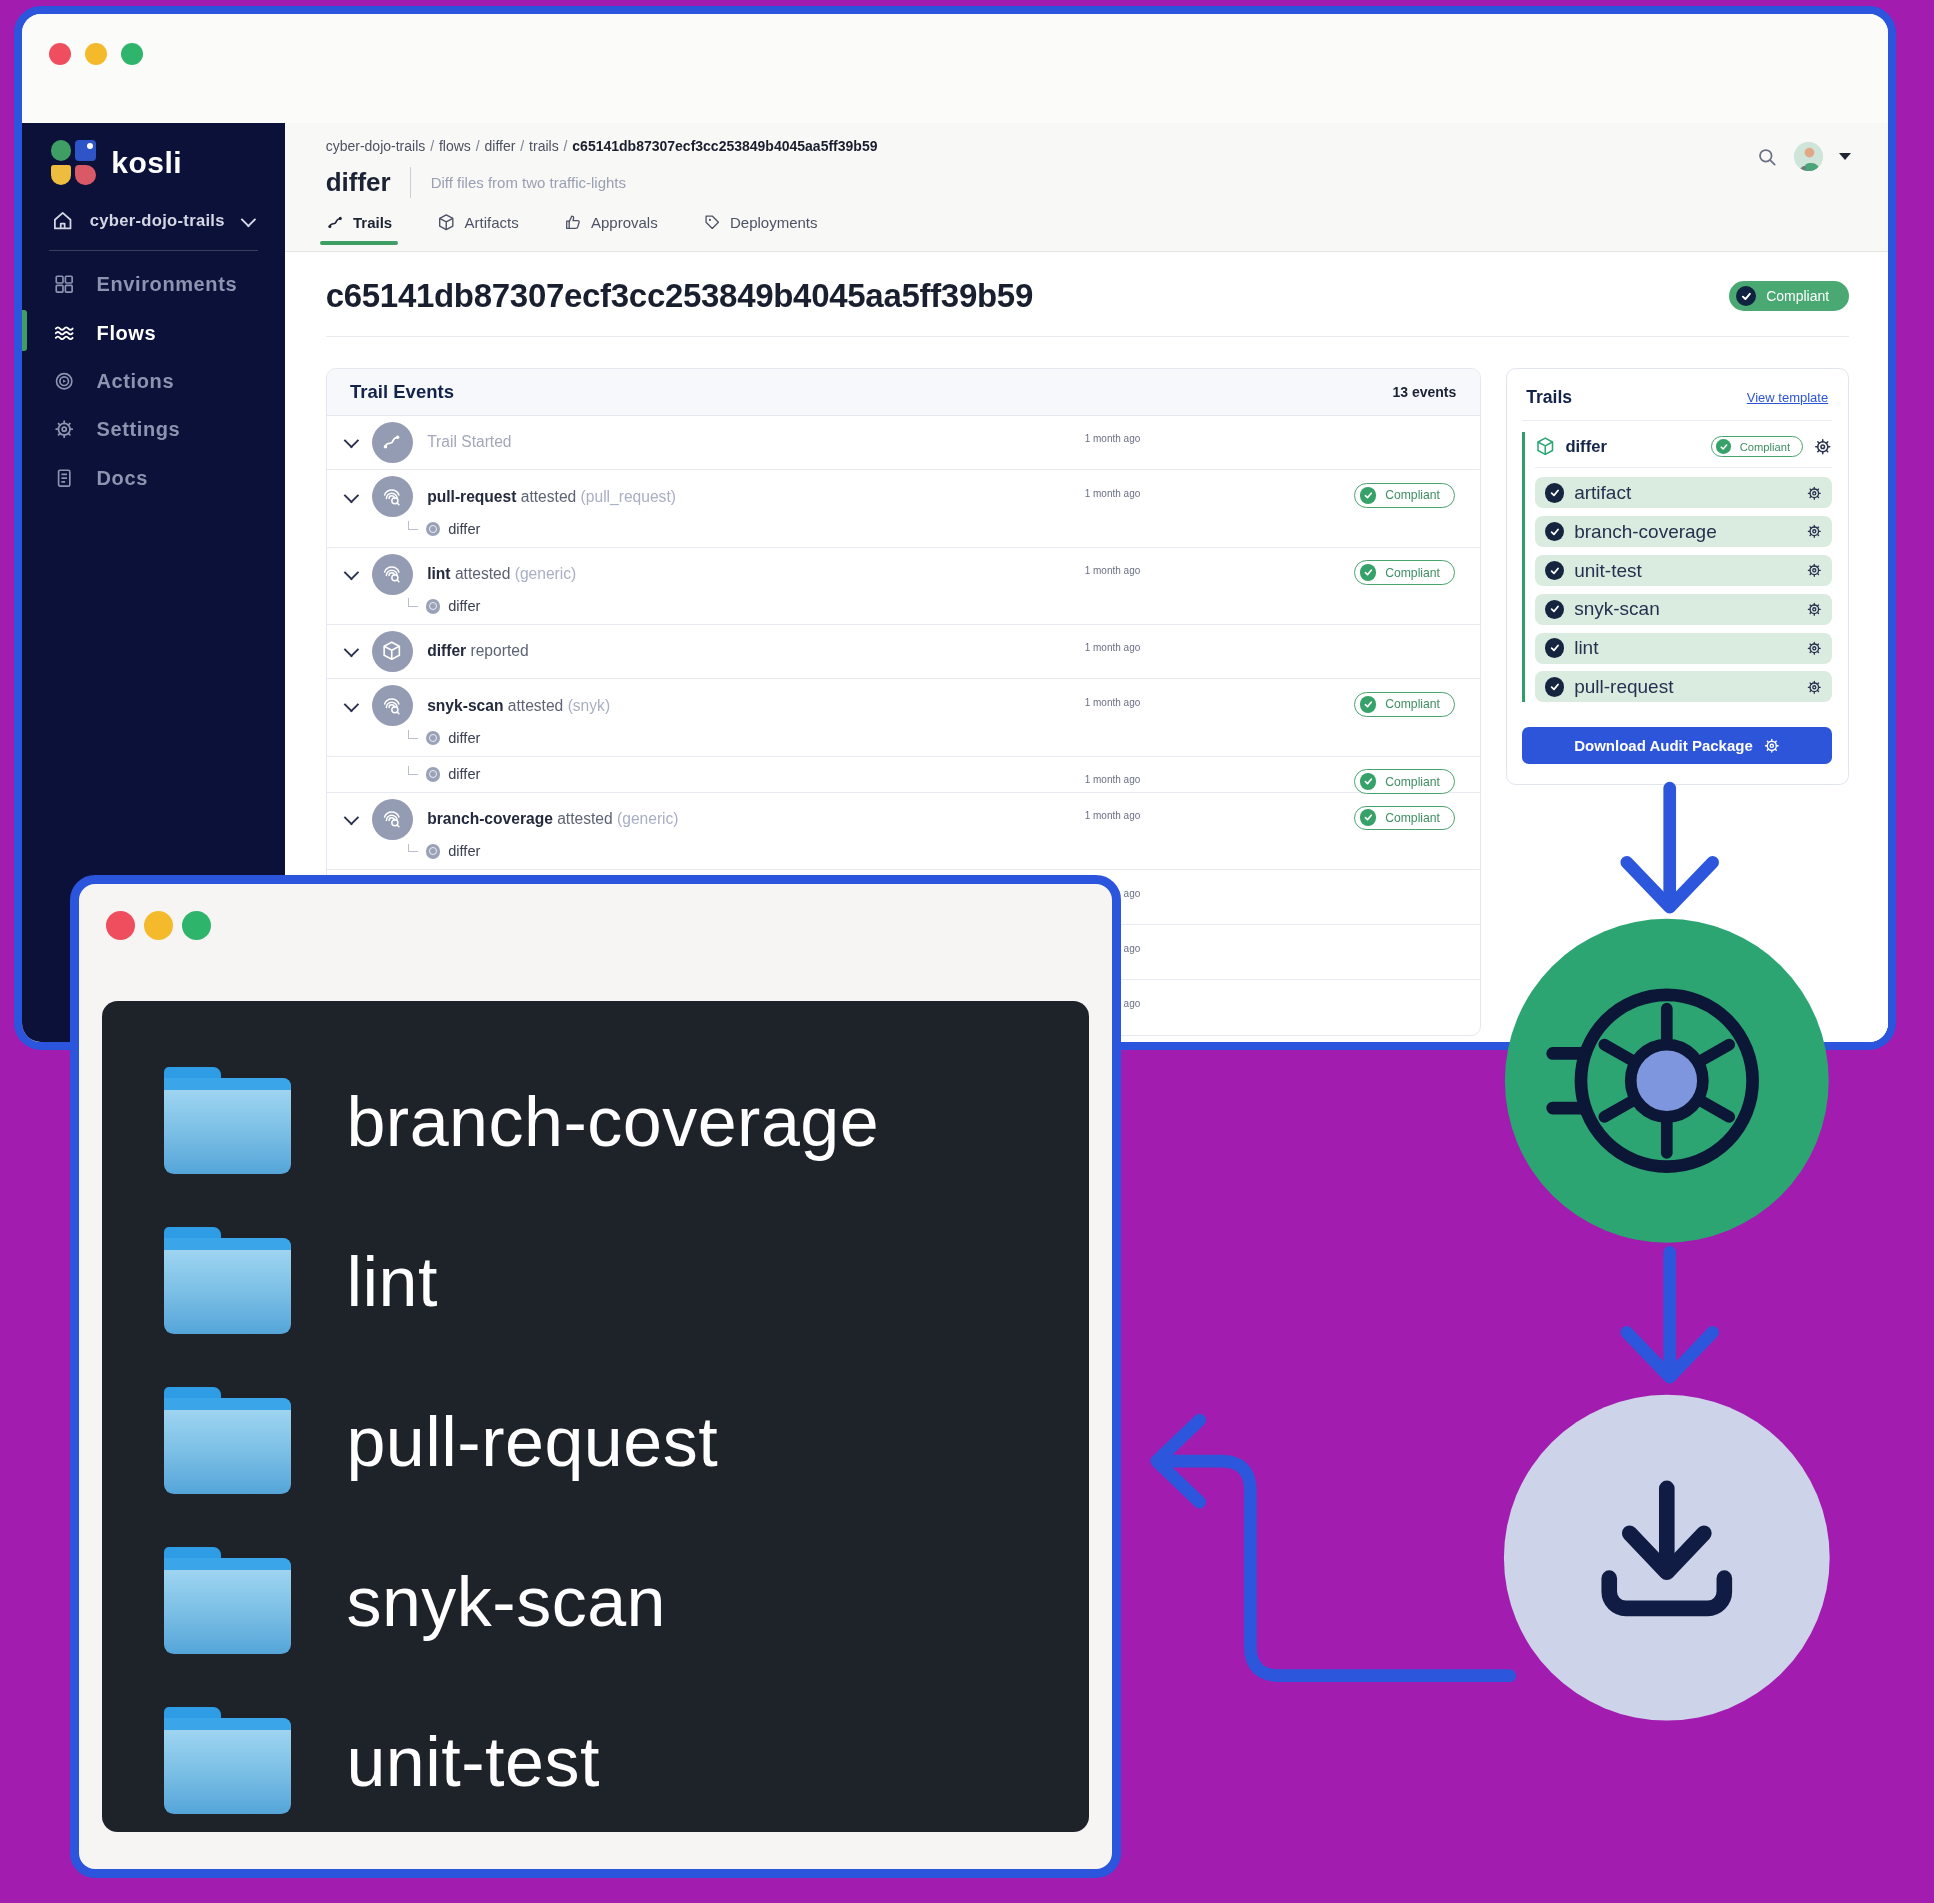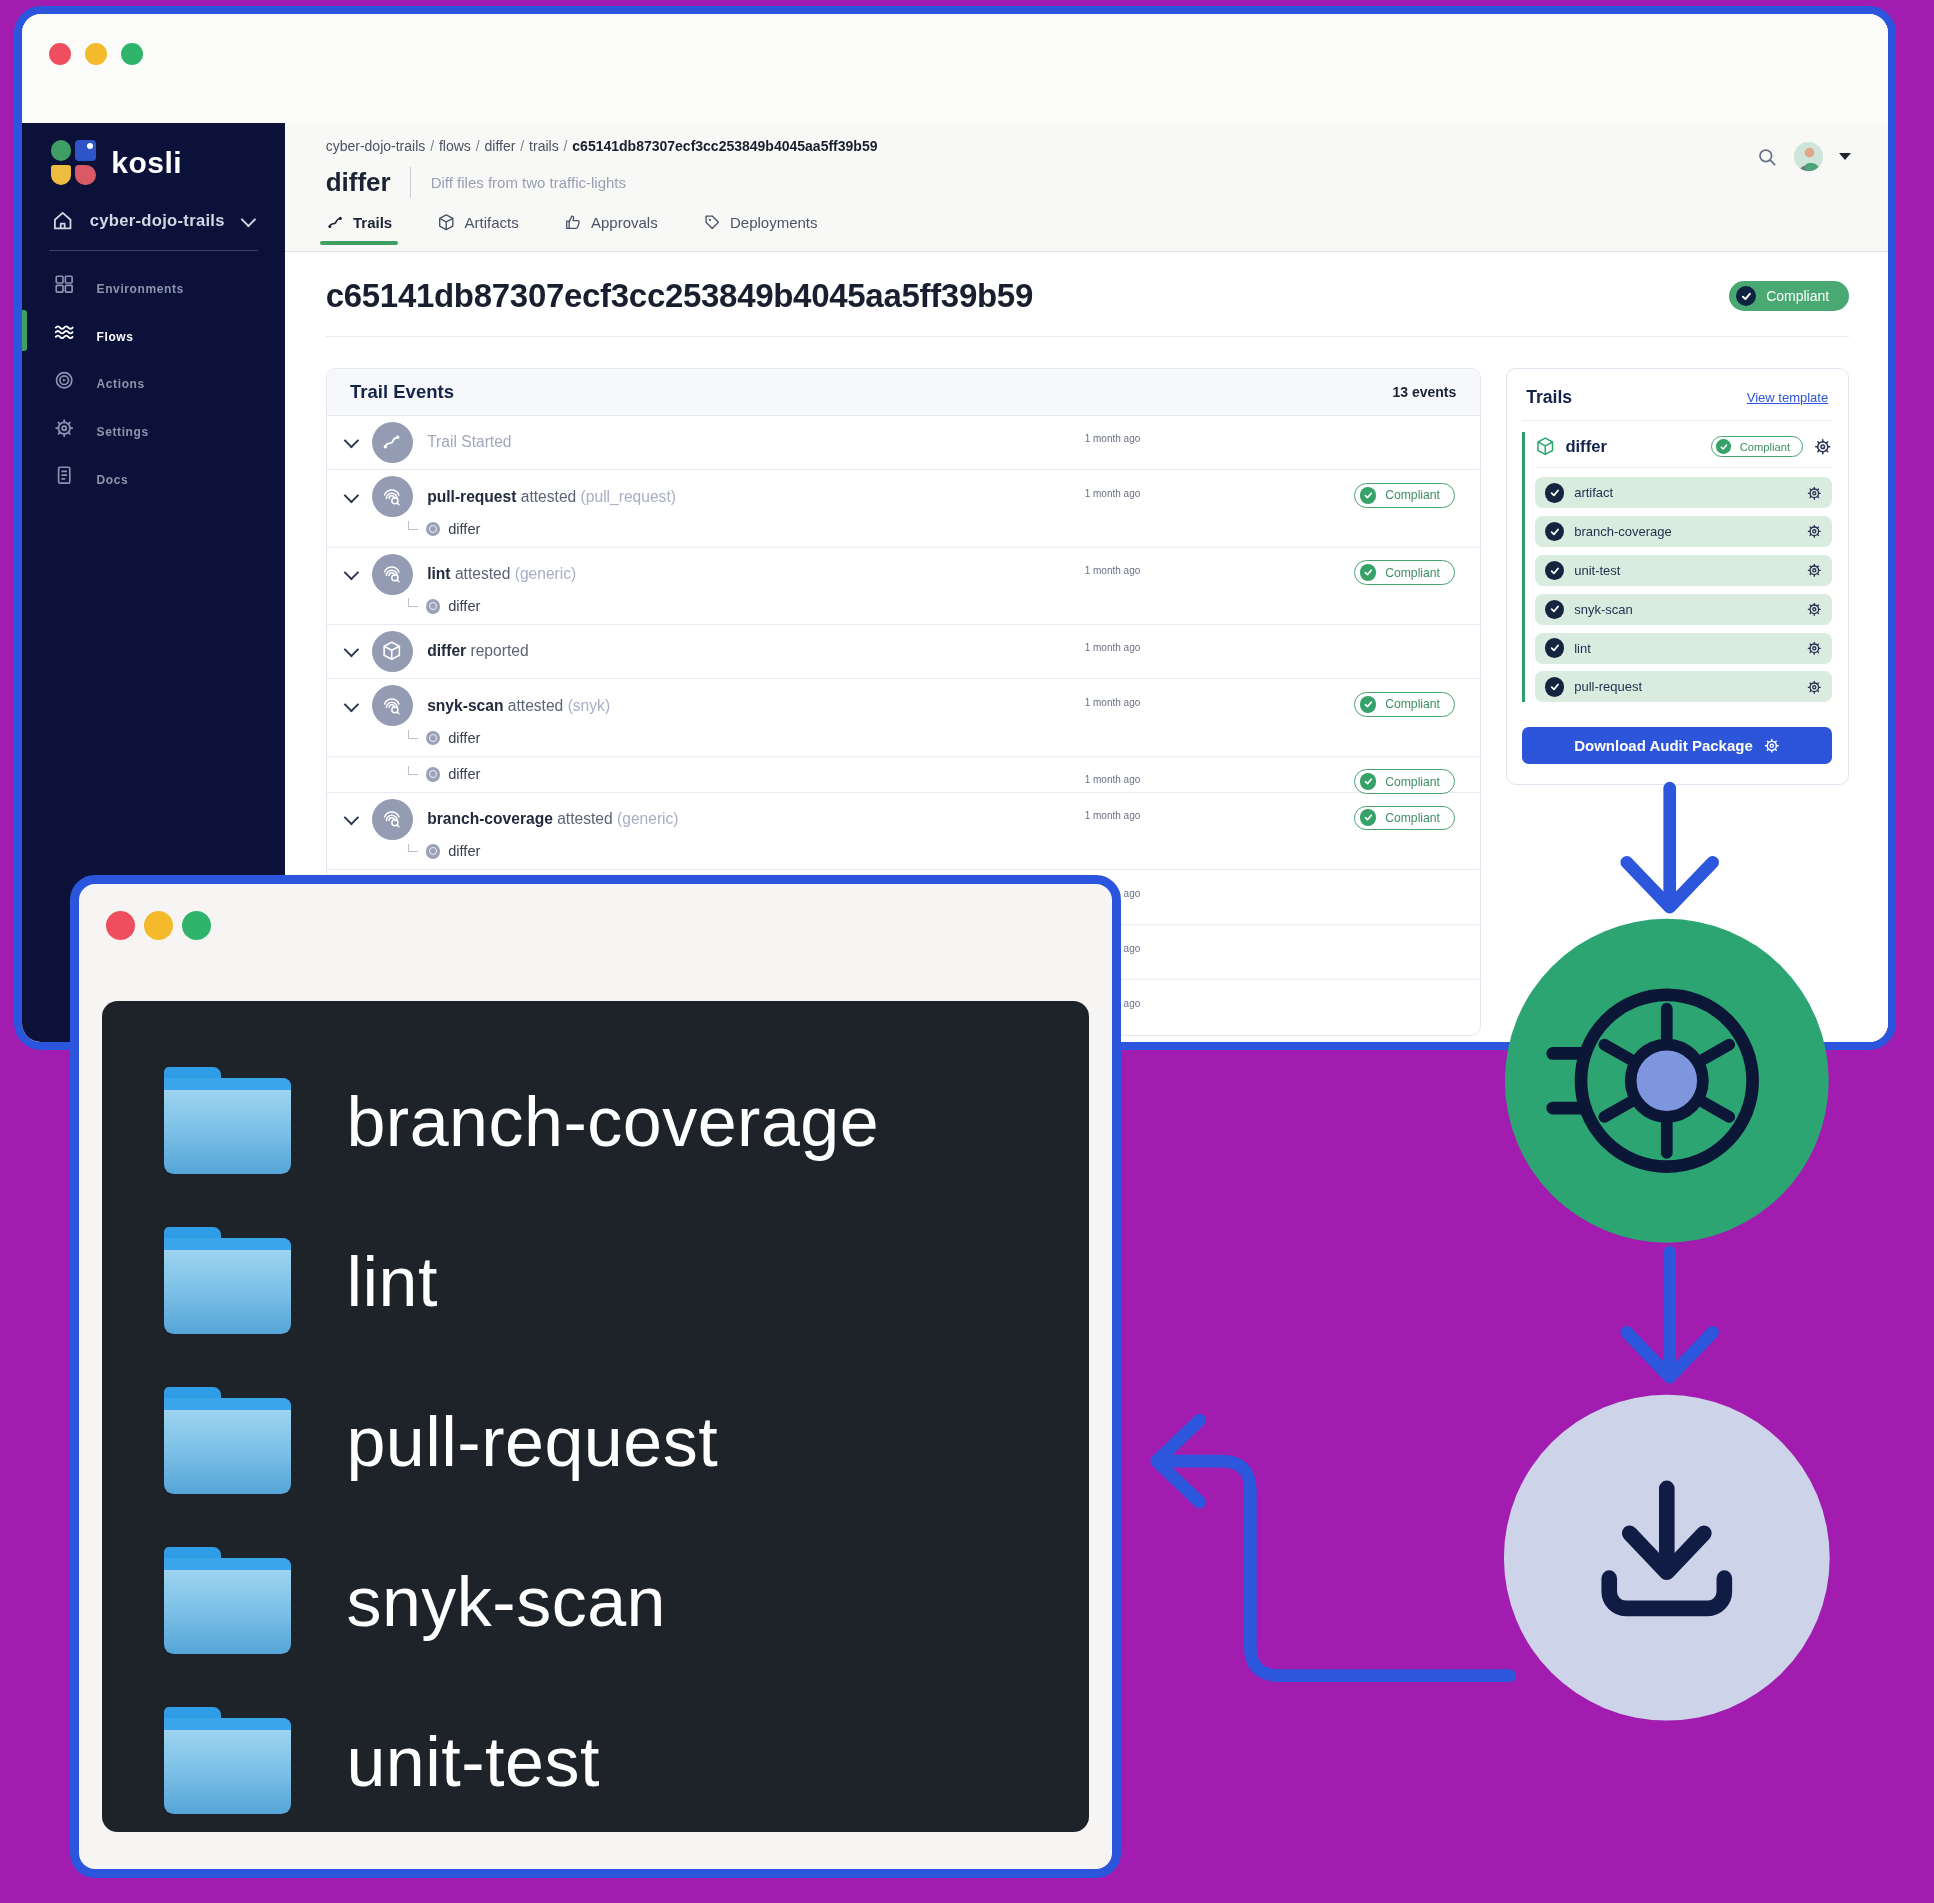--- a/index.html
+++ b/index.html
@@ -21,21 +21,21 @@
   .lg-a{background:#3f9e63;border-radius:50%;}
   .lg-b{background:#2d55c8;border-radius:3.9px;position:relative;}
   .lg-b::after{content:"";position:absolute;right:2.9px;top:2.9px;width:5.9px;height:5.9px;border-radius:50%;background:#fff;}
   .lg-c{background:#eebc3f;border-radius:2.9px 2.9px 10.7px 10.7px;}
   .lg-d{background:#d95a66;border-radius:3.9px 50% 50% 50%;}
   .logo-text{color:#fff;font-size:30px;font-weight:bold;letter-spacing:0.5px;}
   .side-org{display:flex;align-items:center;gap:15.6px;padding:7.8px 21.5px 17.6px 29px;color:#d3d7e4;font-weight:bold;font-size:16.6px;letter-spacing:0.3px;}
   .side-org .lbl{flex:1;}
   .chev{width:8.8px;height:8.8px;border-right:2px solid currentColor;border-bottom:2px solid currentColor;transform:rotate(45deg);display:inline-block;}
   .side-div{border-top:1px solid #39405f;margin:0 27px 9.8px 27px;}
-  .side-item{display:flex;align-items:flex-end;gap:21.5px;padding:12.7px 0 12.7px 31px;color:#8d94b0;font-weight:bold;font-size:12px;letter-spacing:0.6px;cursor:pointer;}
+  .side-item{display:flex;align-items:flex-start;gap:21.5px;padding:12.7px 0 12.7px 31px;color:#8d94b0;font-weight:bold;font-size:20px;letter-spacing:0.6px;cursor:pointer;}
   .side-item.active{color:#ffffff;}
   .side-item svg{flex-shrink:0;}
   .flows-indicator{position:absolute;left:0;top:296px;width:4.9px;height:41px;background:#3f9e63;border-radius:0 2.9px 2.9px 0;z-index:2;}
   
   .content{flex:1;display:flex;flex-direction:column;background:#fff;min-width:0;}
   .content-header{position:relative;background:#f8f8f6;border-bottom:1px solid #e3e3e1;padding:15.6px 0 0 41px;height:129px;box-sizing:border-box;}
   .breadcrumb{font-size:14px;color:#4c5263;}
   .breadcrumb .sep{color:#7b8193;padding:0 4.9px;}
   .crumb-current{font-weight:bold;color:#191f2e;}
   .header-tools{position:absolute;right:37px;top:19.5px;display:flex;align-items:center;gap:15.6px;}
@@ -83,21 +83,21 @@
   
   .latest-card{width:343px;flex-shrink:0;border:1px solid #e0e4ee;border-radius:9.8px;background:#fff;padding:15.6px 15.6px 19.5px;box-sizing:border-box;}
   .latest-head{display:flex;justify-content:space-between;align-items:center;padding:2px 3.9px 11.7px 3.9px;border-bottom:1px solid #e8ebf3;}
   .latest-title{font-size:17.6px;font-weight:bold;color:#13234a;}
   .latest-link{font-size:13px;color:#2d55d8;text-decoration:underline;font-weight:500;cursor:pointer;}
   .latest-flowwrap{border-left:3.9px solid #2f9e68;padding-left:9.8px;margin-top:11.7px;}
   .flow-row{display:flex;align-items:center;gap:9.8px;padding:3.9px 0 9.8px 0;border-bottom:1px solid #e8ebf3;margin-bottom:9.8px;}
   .flow-name{font-size:16.6px;font-weight:bold;color:#13234a;flex:1;}
   .step{display:flex;align-items:center;gap:9.8px;background:#daecdf;border-radius:7.8px;height:31px;padding:0 9.8px;margin-bottom:7.8px;}
   .step .cc{width:19.5px;height:19.5px;border-radius:50%;background:#16253f;display:flex;align-items:center;justify-content:center;}
-  .step-label{flex:1;font-size:13px;color:#24324f;font-weight:500;}
+  .step-label{flex:1;font-size:19px;color:#24324f;font-weight:500;}
   .dl-btn{margin-top:25px;width:100%;height:37px;background:#2c55d9;border:none;border-radius:6.8px;color:#fff;
     font-weight:bold;font-size:15px;display:flex;align-items:center;justify-content:center;gap:9.8px;cursor:pointer;
     font-family:"Liberation Sans",sans-serif;}
   
   .flow-overlay{position:absolute;left:0;top:0;z-index:5;pointer-events:none;}
   
   .file-window{position:absolute;left:70px;top:875px;width:1051px;height:1003px;background:#f6f5f3;
     border:9.8px solid #2b55dd;border-radius:25px;box-sizing:border-box;z-index:10;}
   .fw-dots{position:absolute;left:27px;top:27px;display:flex;gap:8.8px;}
   .fw-dots .dot{width:29px;height:29px;}

